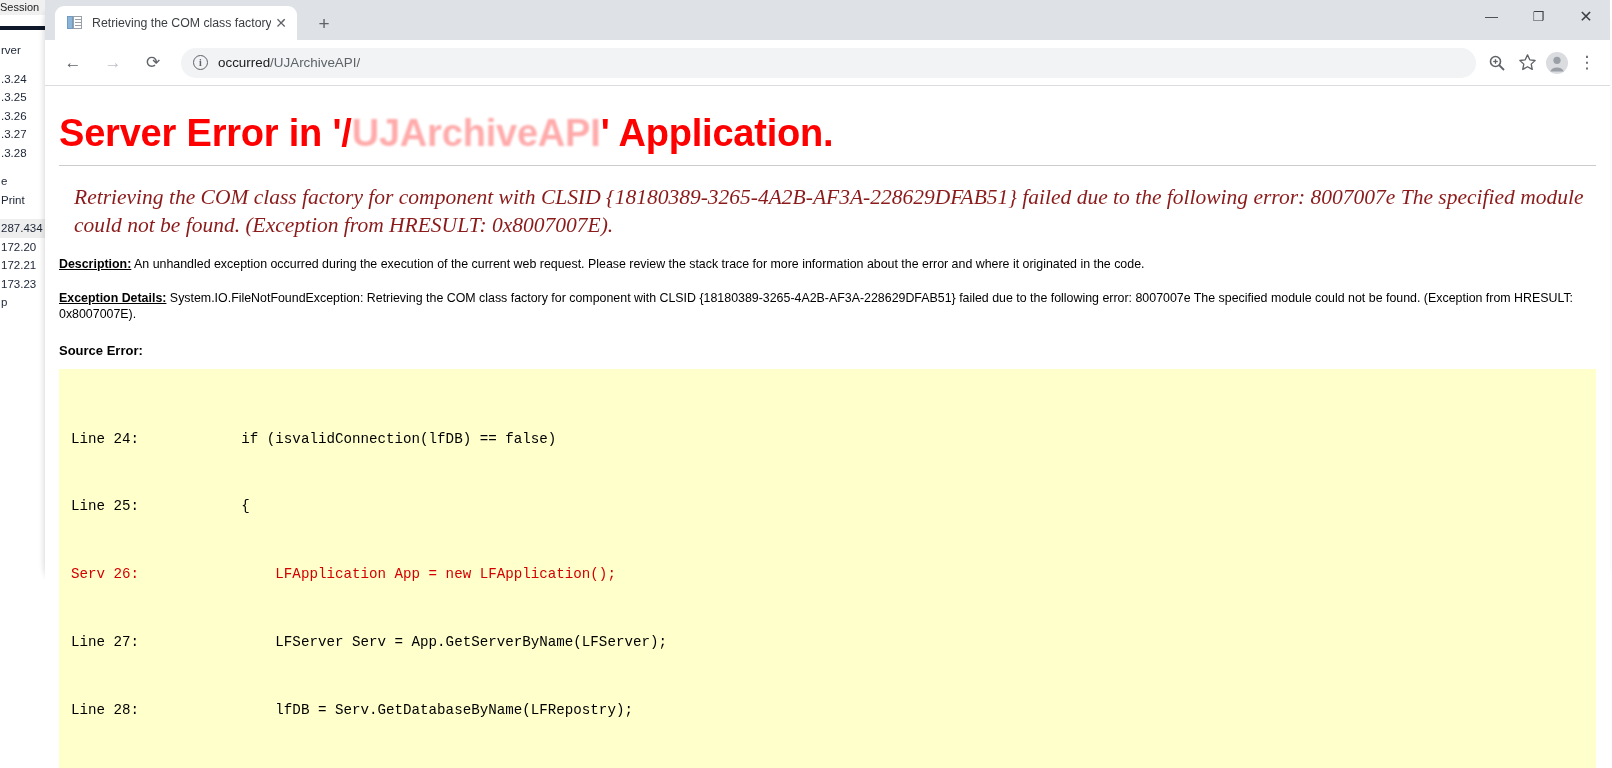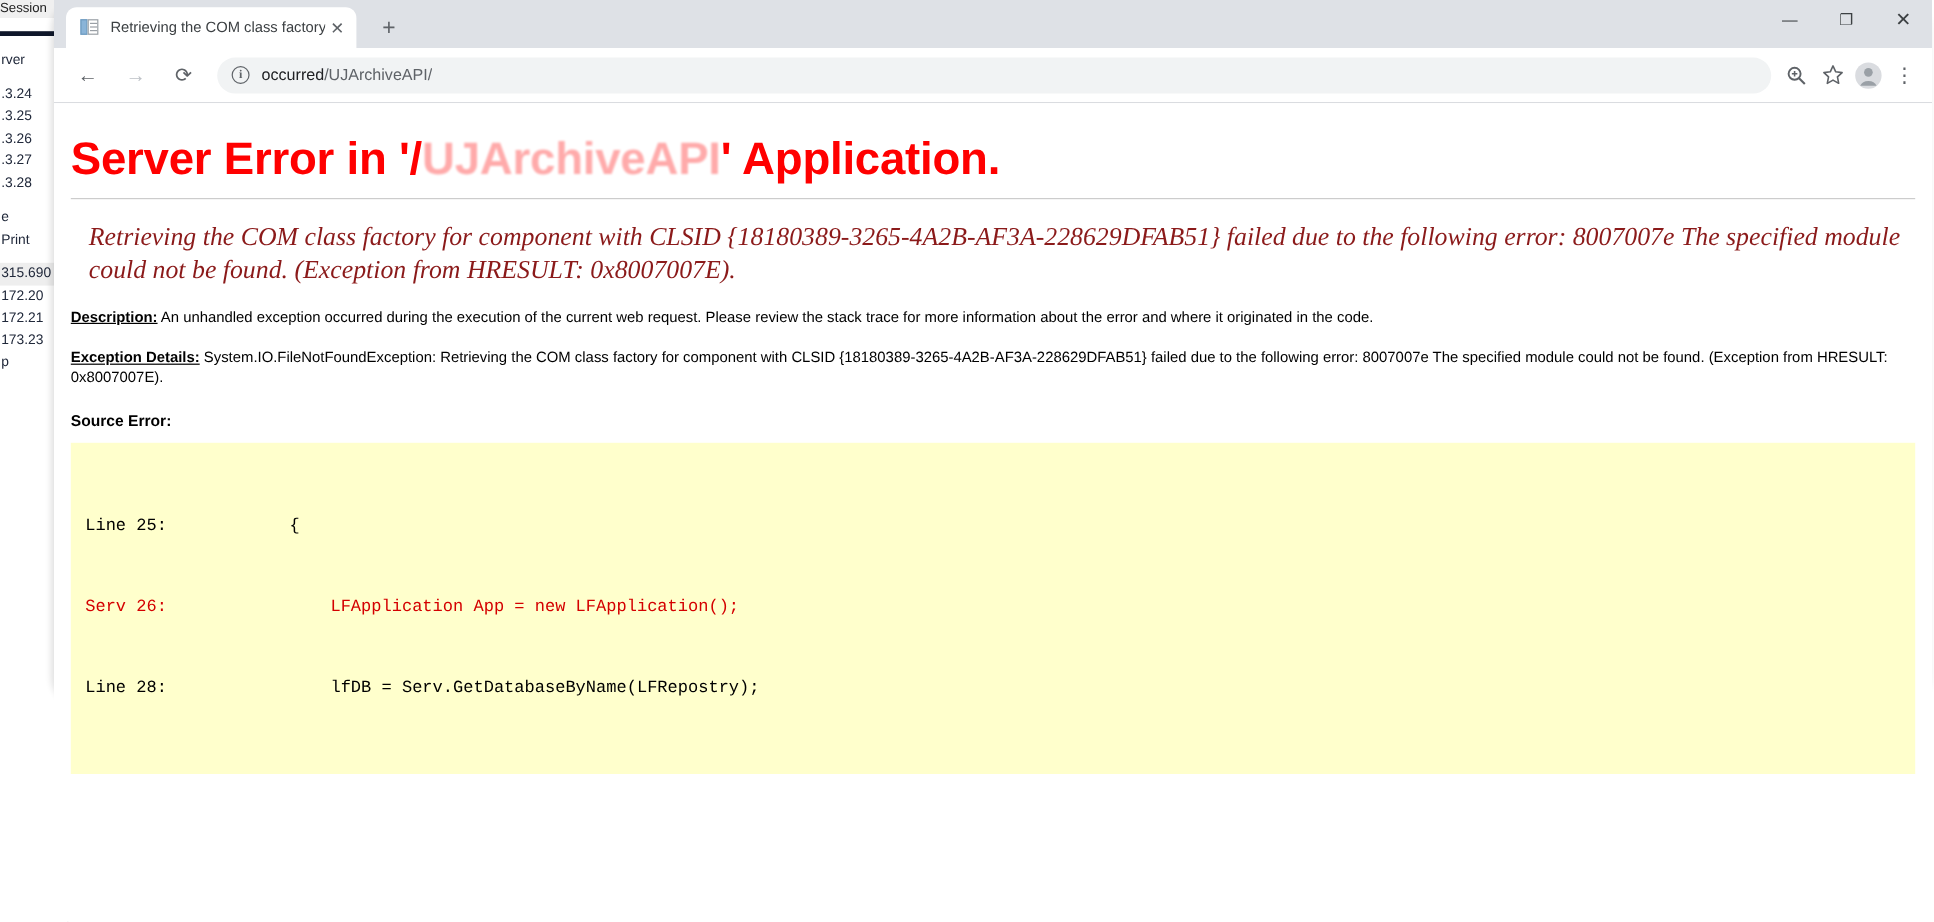--- a/index.html
+++ b/index.html
@@ -238,21 +238,21 @@
     <div class="bg-row gap"></div>
     <div class="bg-row">.3.24</div>
     <div class="bg-row">.3.25</div>
     <div class="bg-row">.3.26</div>
     <div class="bg-row">.3.27</div>
     <div class="bg-row">.3.28</div>
     <div class="bg-row gap"></div>
     <div class="bg-row">e</div>
     <div class="bg-row">Print</div>
     <div class="bg-row gap"></div>
-    <div class="bg-row sel">315.690</div>
+    <div class="bg-row sel">287.434</div>
     <div class="bg-row">172.20</div>
     <div class="bg-row">172.21</div>
     <div class="bg-row">173.23</div>
     <div class="bg-row">p</div>
   </div>
 </div>
 
 <div id="browser">
 
   <div id="tabstrip">
@@ -312,20 +312,22 @@
 
       <h2 id="err-msg">Retrieving the COM class factory for component with CLSID {18180389-3265-4A2B-AF3A-228629DFAB51} failed due to the following error: 8007007e The specified module could not be found. (Exception from HRESULT: 0x8007007E).</h2>
 
       <div class="para"><b>Description:</b><span> An unhandled exception occurred during the execution of the current web request. Please review the stack trace for more information about the error and where it originated in the code.</span></div>
 
       <div class="para"><b>Exception Details:</b><span> System.IO.FileNotFoundException: Retrieving the COM class factory for component with CLSID {18180389-3265-4A2B-AF3A-228629DFAB51} failed due to the following error: 8007007e The specified module could not be found. (Exception from HRESULT: 0x8007007E).</span></div>
 
       <div class="seclabel">Source Error:</div>
 
       <div class="codebox">
+        <div class="codeline"><span>Line 24:</span><span>            if (isvalidConnection(lfDB) == false)</span></div>
         <div class="codeline"><span>Line 25:</span><span>            {</span></div>
         <div class="codeline hl"><span>Serv 26:</span><span>                LFApplication App = new LFApplication();</span></div>
+        <div class="codeline"><span>Line 27:</span><span>                LFServer Serv = App.GetServerByName(LFServer);</span></div>
         <div class="codeline"><span>Line 28:</span><span>                lfDB = Serv.GetDatabaseByName(LFRepostry);</span></div>
       </div>
 
     </div>
   </div>
 </div>
 
 </body></html>

